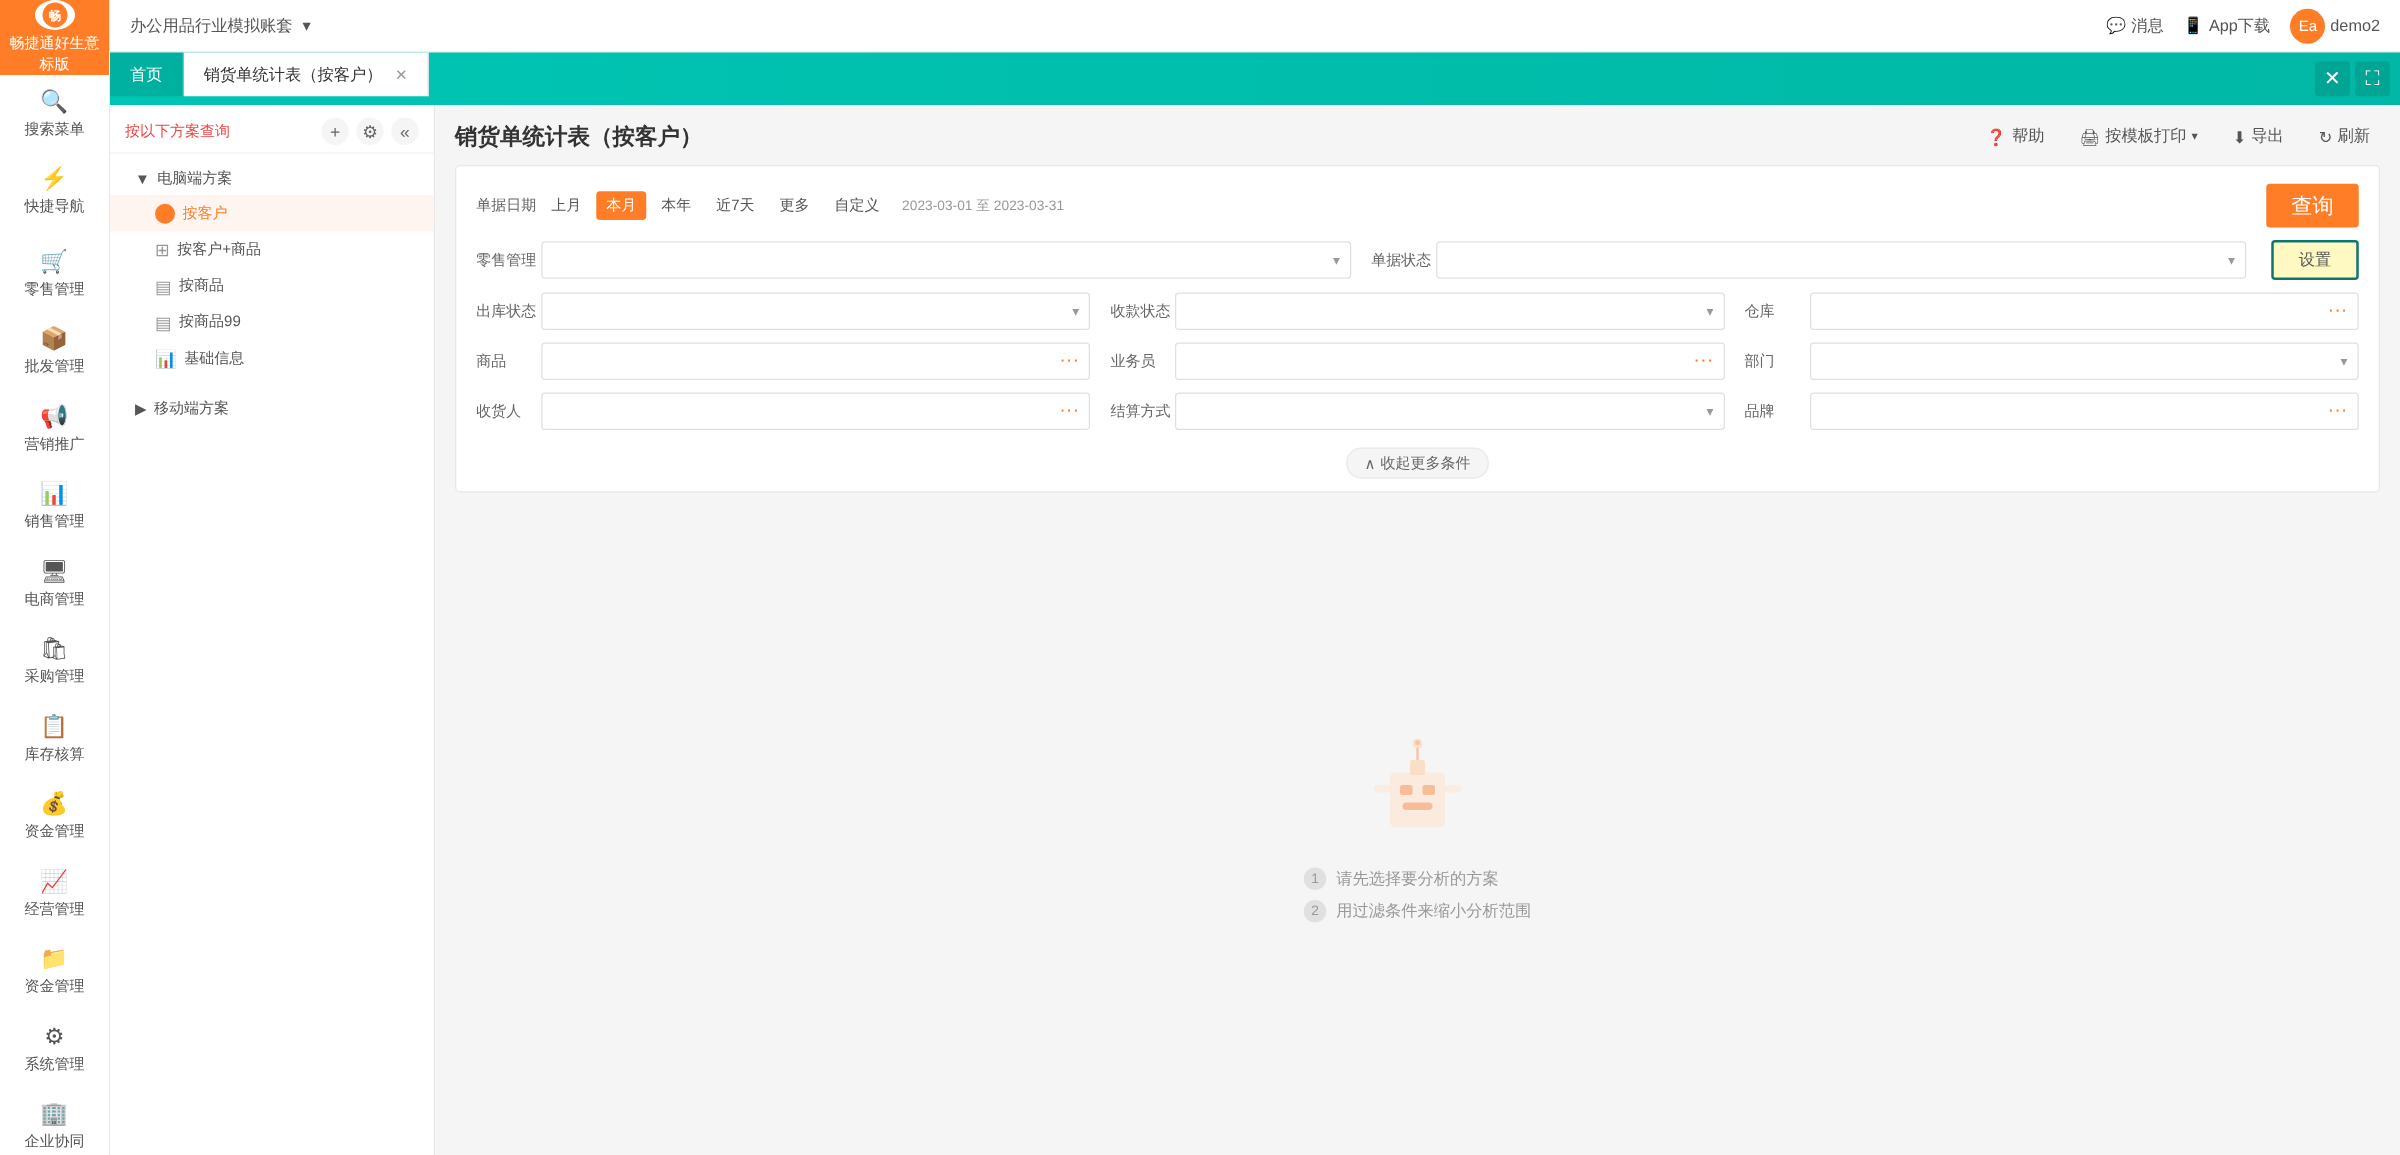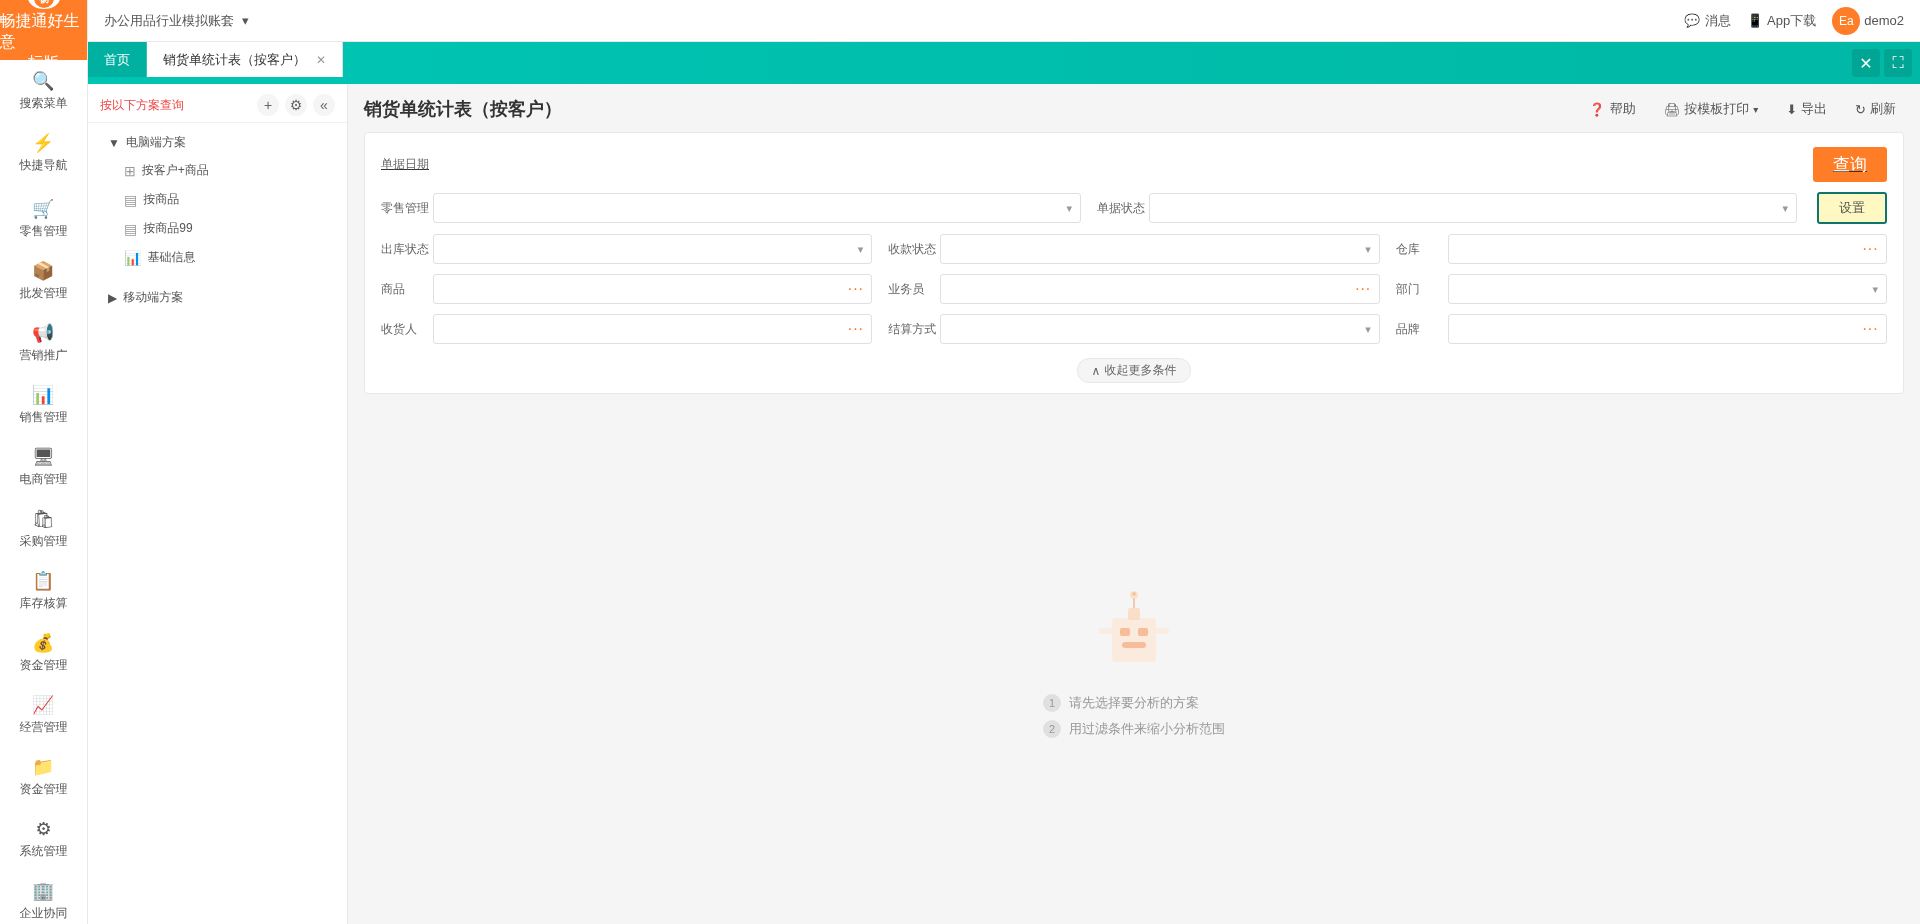--- a/index.html
+++ b/index.html
@@ -30,21 +30,21 @@
     .sidebar-logo .logo-icon {
       width: 32px;
       height: 32px;
       background: #fff;
       border-radius: 50%;
       display: flex;
       align-items: center;
       justify-content: center;
       margin-bottom: 2px;
     }
-    .sidebar-logo .logo-text { font-size: 16px; }
+    .sidebar-logo .logo-text { font-size: 12px; }
     .sidebar-item {
       width: 100%;
       padding: 10px 4px;
       text-align: center;
       cursor: pointer;
       font-size: 12px;
       color: #555;
       display: flex;
       flex-direction: column;
       align-items: center;
@@ -288,21 +288,20 @@
     .filter-control .placeholder { color: #bbb; }
     .filter-control .chevron { color: #999; font-size: 11px; flex-shrink: 0; }
     .filter-control .dots { color: #ff7d27; font-size: 16px; }
     .filter-separator { width: 16px; flex-shrink: 0; }
 
     
     .date-filter-row {
       display: flex;
       align-items: center;
       margin-bottom: 10px;
-      text-decoration: underline;
     }
     .date-label {
       font-size: 12px;
       color: #666;
       white-space: nowrap;
       min-width: 52px;
     }
     .date-buttons {
       display: flex;
       align-items: center;
@@ -540,20 +539,24 @@
           <div class="lp-action-btn">«</div>
         </div>
       </div>
 
       <div class="scheme-group">
         <div class="scheme-group-header">
           <span>▼</span>
           <span>电脑端方案</span>
         </div>
 
+        <div class="scheme-item active">
+          <span style="width:16px;height:16px;background:#ff7d27;border-radius:50%;display:inline-flex;align-items:center;justify-content:center;"></span>
+          <span>按客户</span>
+        </div>
 
         <div class="scheme-item">
           <span class="scheme-icon">⊞</span>
           <span>按客户+商品</span>
         </div>
 
         <div class="scheme-item">
           <span class="scheme-icon">▤</span>
           <span>按商品</span>
         </div>
@@ -599,20 +602,29 @@
             <span>↻</span>
             <span>刷新</span>
           </div>
         </div>
       </div>
 
       <div class="filter-area">
 
         <div class="date-filter-row">
           <span class="date-label">单据日期</span>
+          <div class="date-buttons">
+            <button class="date-btn">上月</button>
+            <button class="date-btn active">本月</button>
+            <button class="date-btn">本年</button>
+            <button class="date-btn">近7天</button>
+            <button class="date-btn">更多</button>
+            <button class="date-btn">自定义</button>
+            <span class="date-range-text">2023-03-01 至 2023-03-31</span>
+          </div>
 
           <div style="flex:1"></div>
           <div class="filter-action-col">
             <button class="query-btn">查询</button>
           </div>
         </div>
 
         <div class="filter-row">
           <div class="filter-field">
             <span class="filter-label">零售管理</span>

